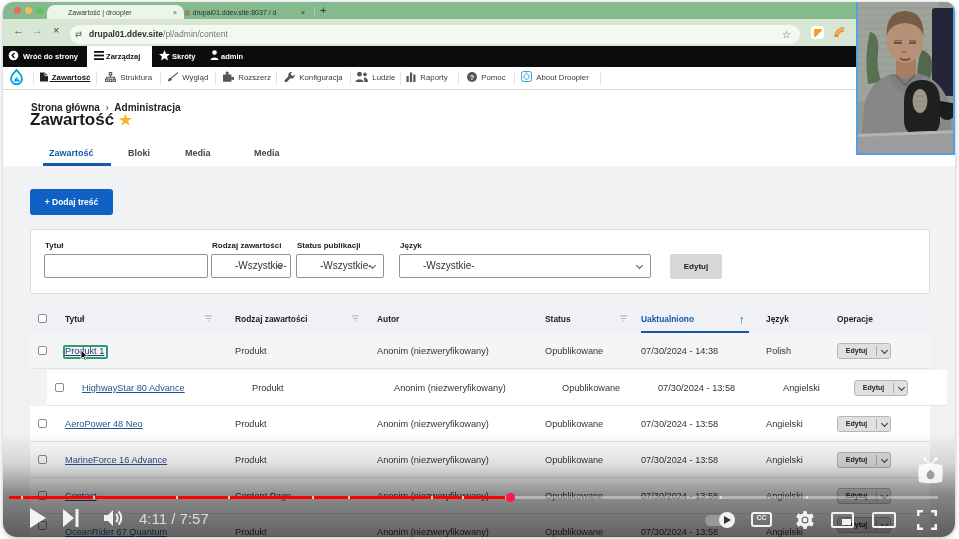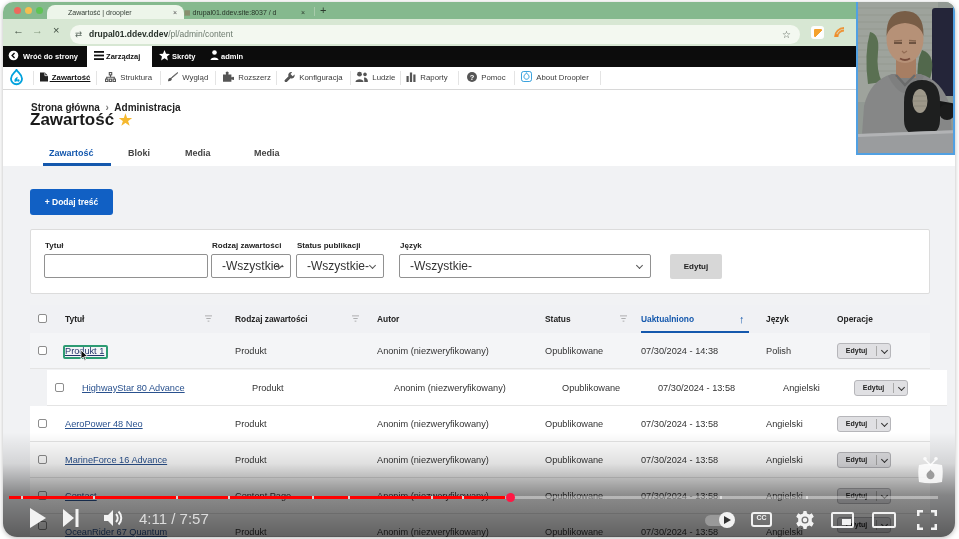--- a/index.html
+++ b/index.html
@@ -38,21 +38,21 @@
   #graysec { position:absolute; left:0; top:164px; width:100%; height:371px; background:#f1f2f4; }
   #crumb { position:absolute; left:28px; top:100px; font-size:10px; color:#232323; font-weight:bold; }
   #title { position:absolute; left:27px; top:108px; font-size:17px; font-weight:bold; color:#1b1b1b; }
   .ptab { position:absolute; top:146px; font-size:9px; font-weight:bold; color:#444; }
   #ptab-underline { position:absolute; left:40px; top:161px; width:68px; height:2.5px; background:#1458ad; }
   #addbtn { position:absolute; left:27px; top:187px; width:83px; height:26px; background:#1160c4; border-radius:3px; color:#fff; font-size:8.5px; font-weight:bold; text-align:center; line-height:26px; }
   #fcard { position:absolute; left:27px; top:227px; width:900px; height:65px; background:#fff; border:1px solid #dcdcdc; border-radius:2px; }
   .flabel { position:absolute; top:11px; font-size:8px; font-weight:bold; color:#232323; }
   .fctl { position:absolute; top:24px; height:24px; background:#fff; border:1px solid #919191; border-radius:2px; }
   .chev { position:absolute; top:8px; width:5px; height:5px; border-right:1.2px solid #555; border-bottom:1.2px solid #555; transform:rotate(45deg); }
-  .seltx { position:absolute; left:10px; top:0; line-height:22px; font-size:12px; color:#333; }
+  .seltx { position:absolute; left:23px; top:0; line-height:22px; font-size:10px; color:#333; }
   #filtbtn { position:absolute; left:639px; top:24px; width:52px; height:25px; background:#d7d7d7; border-radius:2px; font-size:8px; font-weight:bold; color:#222; text-align:center; line-height:25px; }
   
   #thead { position:absolute; left:27px; top:303px; width:900px; height:28px; background:#f0f1f4; font-size:8.4px; font-weight:bold; color:#232323; }
   #thead .hc { position:absolute; top:0; line-height:28px; }
   .trow { position:absolute; left:27px; width:900px; height:36px; background:#fff; border-bottom:1px solid #e4e4e4; font-size:9.2px; color:#333; }
   .trow .c { position:absolute; top:0; line-height:36px; white-space:nowrap; }
   .tlink { color:#29518e; text-decoration:underline; }
   .cbx { position:absolute; left:8px; top:50%; margin-top:-4.5px; width:9px; height:9px; border:1px solid #8d8d8d; border-radius:2px; background:#fff; }
   .ebtn { position:absolute; left:807px; top:50%; margin-top:-8px; width:54px; height:16px; background:#e0e0e3; border:1px solid #b6b6ba; border-radius:3px; font-size:7px; font-weight:bold; color:#222; }
   .ebtn .t { position:absolute; left:0; top:0; width:37px; text-align:center; line-height:14px; }
@@ -85,21 +85,21 @@
     <div style="position:absolute;left:311px;top:5px;width:1px;height:9px;background:#a8cbab;"></div>
       <div style="position:absolute;left:317px;top:2px;font-size:11px;color:#2c3b2e;">+</div>
   </div>
 
   <div id="addr">
     <div class="navicon" style="left:10px;">←</div>
     <div class="navicon" style="left:29px;color:#84987f;">→</div>
     <div class="navicon" style="left:50px;">×</div>
     <div class="pill">
       <span style="position:absolute;left:5px;top:0;color:#56645a;">⇄</span>
-      <span style="position:absolute;left:19px;"><b style="color:#28312a;">drupal01.ddev.ddev</b><span style="color:#6d7a6e;">/pl/admin/content</span></span>
+      <span style="position:absolute;left:19px;"><b style="color:#28312a;">drupal01.ddev.site</b><span style="color:#6d7a6e;">/pl/admin/content</span></span>
       <span style="position:absolute;right:9px;top:0;color:#4e584e;font-size:10px;">☆</span>
     </div>
     <div style="position:absolute;left:808px;top:7px;width:13px;height:13px;background:#fdfdfd;border-radius:3px;">
         <div style="position:absolute;left:2.5px;top:2.5px;width:8px;height:8px;background:linear-gradient(135deg,#f4a12c 60%,#fff 60%);border-radius:1px;"></div>
       </div>
     <svg style="position:absolute;left:830px;top:7px;" width="13" height="13" viewBox="0 0 13 13">
         <g fill="none" stroke="#ef8c28" stroke-width="1.8">
           <path d="M2 11 A 9 9 0 0 1 11 2" opacity=".9"></path>
           <path d="M4.5 11 A 6.5 6.5 0 0 1 11 4.5" opacity=".9"></path>
         </g>

